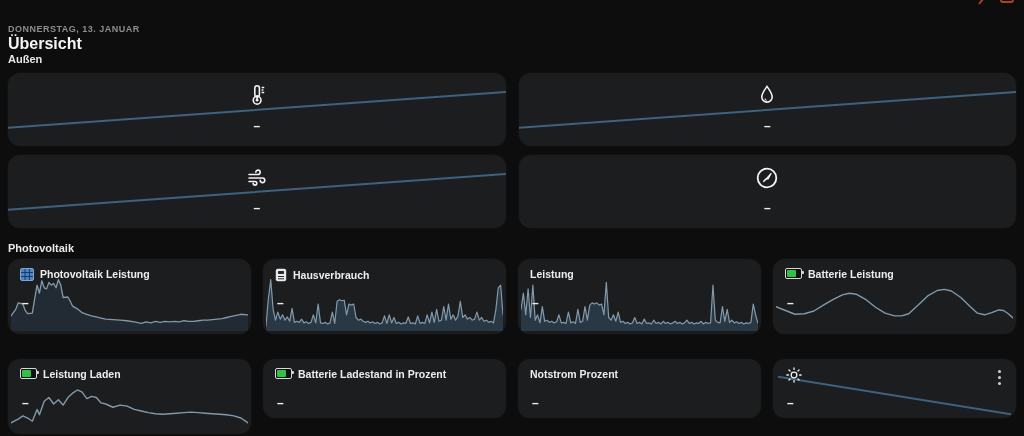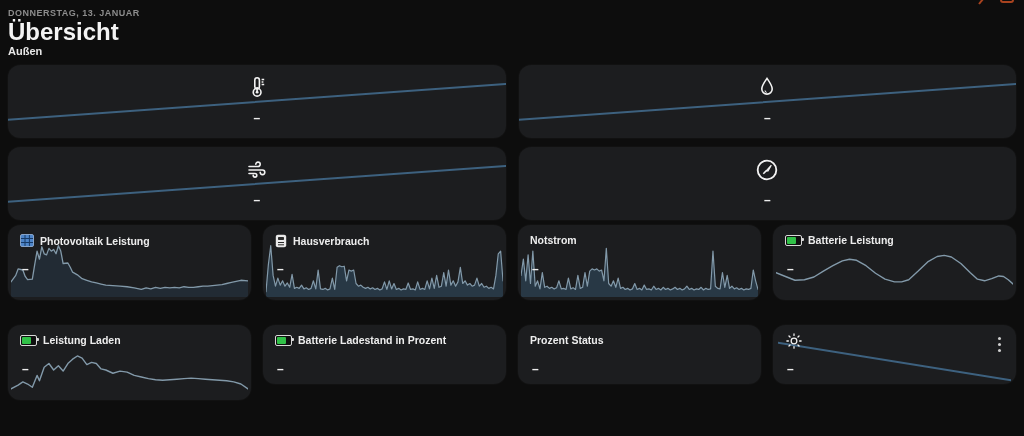--- a/index.html
+++ b/index.html
@@ -4,23 +4,23 @@
 <style>
   html,body{margin:0;padding:0;}
   body{
     width:1024px;height:436px;overflow:hidden;
     background:#0d0d0d;
     font-family:"Liberation Sans", sans-serif;
     color:#ececec;
     position:relative;
   }
   .page{padding:0 8px;position:relative;}
-  .header{padding-top:8px;position:relative;}
+  .header{padding-top:24px;position:relative;}
   .date{font-size:9px;font-weight:bold;color:#8d8d8d;letter-spacing:.5px;text-transform:uppercase;}
-  .title{font-size:24px;font-weight:bold;color:#f4f4f4;margin-top:1px;line-height:1.1;}
+  .title{font-size:16px;font-weight:bold;color:#f4f4f4;margin-top:1px;line-height:1.1;}
   .hdr-icons{position:absolute;top:-4px;right:2px;display:flex;gap:10px;}
   .hdr-icons svg{display:block;}
   .section-label{font-size:11px;font-weight:bold;color:#e8e8e8;}
   .lbl-aussen{}
   .lbl-pv{margin-top:14px;}
   .aussen-grid{display:grid;grid-template-columns:1fr 1fr;gap:9px 13px;margin-top:8px;}
   .pv-grid{display:grid;grid-template-columns:repeat(4,1fr);gap:25px 12px;margin-top:5px;}
   .card{
     position:relative;background:#1c1d1f;border-radius:12px;overflow:hidden;
     box-shadow:0 0 0 1px rgba(255,255,255,0.02);
@@ -118,20 +118,21 @@
           <circle cx="12" cy="12" r="8.6"></circle>
           <path d="M11 13 L16 7.6 L13 12.8 Z" fill="#f2f2f2" stroke-width="1"></path>
           <line x1="11.2" y1="12.8" x2="8.6" y2="15.4" stroke-width="1.4"></line>
         </svg>
       </div>
       <div class="a-value">–</div>
     </div>
 
   </div>
 
+  <div class="section-label lbl-pv">Photovoltaik</div>
 
   <div class="pv-grid">
 
     <div class="card pv1">
       <svg class="spark" viewBox="0 0 100 100" preserveAspectRatio="none">
           <polygon points="0,100 0,72 2,60 3,48 5,50 6,62 7,68 9,67 10,40 11,15 12,30 13,7 14,20 15,22 16,10 17,15 18,12 19,20 20,5 21,15 22,38 24,37 25,45 26,54 28,59 30,66 32,69 34,72 36,74 38,76 40,78 43,79 46,80 49,81 52,83 55,86 57,83 59,85 61,82 63,84 65,82 67,83 69,82 71,83 73,81 75,82 77,82 79,81 81,80 83,80 85,79 87,78 89,77 91,75 93,73 95,71 97,69 100,70 100,100" fill="rgba(61,97,127,0.22)"></polygon>
           <polyline points="0,72 2,60 3,48 5,50 6,62 7,68 9,67 10,40 11,15 12,30 13,7 14,20 15,22 16,10 17,15 18,12 19,20 20,5 21,15 22,38 24,37 25,45 26,54 28,59 30,66 32,69 34,72 36,74 38,76 40,78 43,79 46,80 49,81 52,83 55,86 57,83 59,85 61,82 63,84 65,82 67,83 69,82 71,83 73,81 75,82 77,82 79,81 81,80 83,80 85,79 87,78 89,77 91,75 93,73 95,71 97,69 100,70" fill="none" stroke="#8299a9" stroke-width="1.3" vector-effect="non-scaling-stroke" stroke-linejoin="round" stroke-linecap="round"></polyline>
         </svg>
       <div class="pv-head">
         <svg width="14" height="13" viewBox="0 0 14 13">
@@ -162,21 +163,21 @@
       </div>
       <div class="pv-value">–</div>
     </div>
 
     <div class="card pv1">
       <svg class="spark" viewBox="0 0 100 100" preserveAspectRatio="none">
           <polygon points="0,100 0,60 1,30 2,70 3,22 4,75 5,15 6,80 7,70 8,85 9,55 10,82 11,80 12,84 13,82 14,85 15,83 16,70 17,85 18,84 19,86 20,65 21,85 22,83 23,86 24,60 25,84 26,82 27,55 28,80 29,52 30,48 31,50 32,48 33,52 34,50 35,70 36,10 37,75 38,80 39,70 40,82 41,65 42,84 43,82 44,86 45,84 46,87 47,85 48,75 49,86 50,84 51,87 52,78 53,86 54,85 55,87 56,80 57,86 58,84 59,87 60,82 61,86 62,84 63,87 64,85 65,82 66,86 67,84 68,87 69,85 70,80 71,86 72,84 73,87 74,85 75,86 76,82 77,87 78,84 79,86 80,85 81,15 82,80 83,84 84,85 85,55 86,82 87,60 88,84 89,80 90,85 91,83 92,86 93,84 94,87 95,85 96,86 97,84 98,50 99,70 100,86 100,100" fill="rgba(61,97,127,0.4)"></polygon>
           <polyline points="0,60 1,30 2,70 3,22 4,75 5,15 6,80 7,70 8,85 9,55 10,82 11,80 12,84 13,82 14,85 15,83 16,70 17,85 18,84 19,86 20,65 21,85 22,83 23,86 24,60 25,84 26,82 27,55 28,80 29,52 30,48 31,50 32,48 33,52 34,50 35,70 36,10 37,75 38,80 39,70 40,82 41,65 42,84 43,82 44,86 45,84 46,87 47,85 48,75 49,86 50,84 51,87 52,78 53,86 54,85 55,87 56,80 57,86 58,84 59,87 60,82 61,86 62,84 63,87 64,85 65,82 66,86 67,84 68,87 69,85 70,80 71,86 72,84 73,87 74,85 75,86 76,82 77,87 78,84 79,86 80,85 81,15 82,80 83,84 84,85 85,55 86,82 87,60 88,84 89,80 90,85 91,83 92,86 93,84 94,87 95,85 96,86 97,84 98,50 99,70 100,86" fill="none" stroke="#8299a9" stroke-width="1.2" vector-effect="non-scaling-stroke" stroke-linejoin="round" stroke-linecap="round"></polyline>
         </svg>
       <div class="pv-head">
-        <span class="pv-title">Notstrom</span>
+        <span class="pv-title">Leistung</span>
       </div>
       <div class="pv-value">–</div>
     </div>
 
     <div class="card pv1">
       <svg class="spark" viewBox="0 0 100 100" preserveAspectRatio="none">
           <polyline points="0,55 4,62 8,69 12,68 16,63 20,52 24,42 28,33 31,30 34,32 38,42 42,56 46,67 50,72 53,72 56,68 60,52 64,35 68,25 71,23 74,26 78,38 82,55 85,67 88,70 91,66 94,61 96,62 98,68 100,76" fill="none" stroke="#8299a9" stroke-width="1.4" vector-effect="non-scaling-stroke" stroke-linejoin="round" stroke-linecap="round"></polyline>
         </svg>
       <div class="pv-head">
         <span class="battery">
@@ -208,21 +209,21 @@
             <span class="fill"></span>
             <span class="nub"></span>
           </span>
         <span class="pv-title">Batterie Ladestand in Prozent</span>
       </div>
       <div class="pv-value">–</div>
     </div>
 
     <div class="card pv2">
       <div class="pv-head">
-        <span class="pv-title">Prozent Status</span>
+        <span class="pv-title">Notstrom Prozent</span>
       </div>
       <div class="pv-value">–</div>
     </div>
 
     <div class="card pv2">
       <svg class="spark sun-spark" viewBox="0 0 100 100" preserveAspectRatio="none">
           <polyline points="0,12 100,90" fill="none" stroke="#3d617f" stroke-width="2" vector-effect="non-scaling-stroke" stroke-linejoin="round" stroke-linecap="round"></polyline>
         </svg>
       <div class="sun-wrap">
         <svg width="18" height="18" viewBox="0 0 24 24" fill="none" stroke="#f2f2f2" stroke-width="1.7" stroke-linecap="round">

